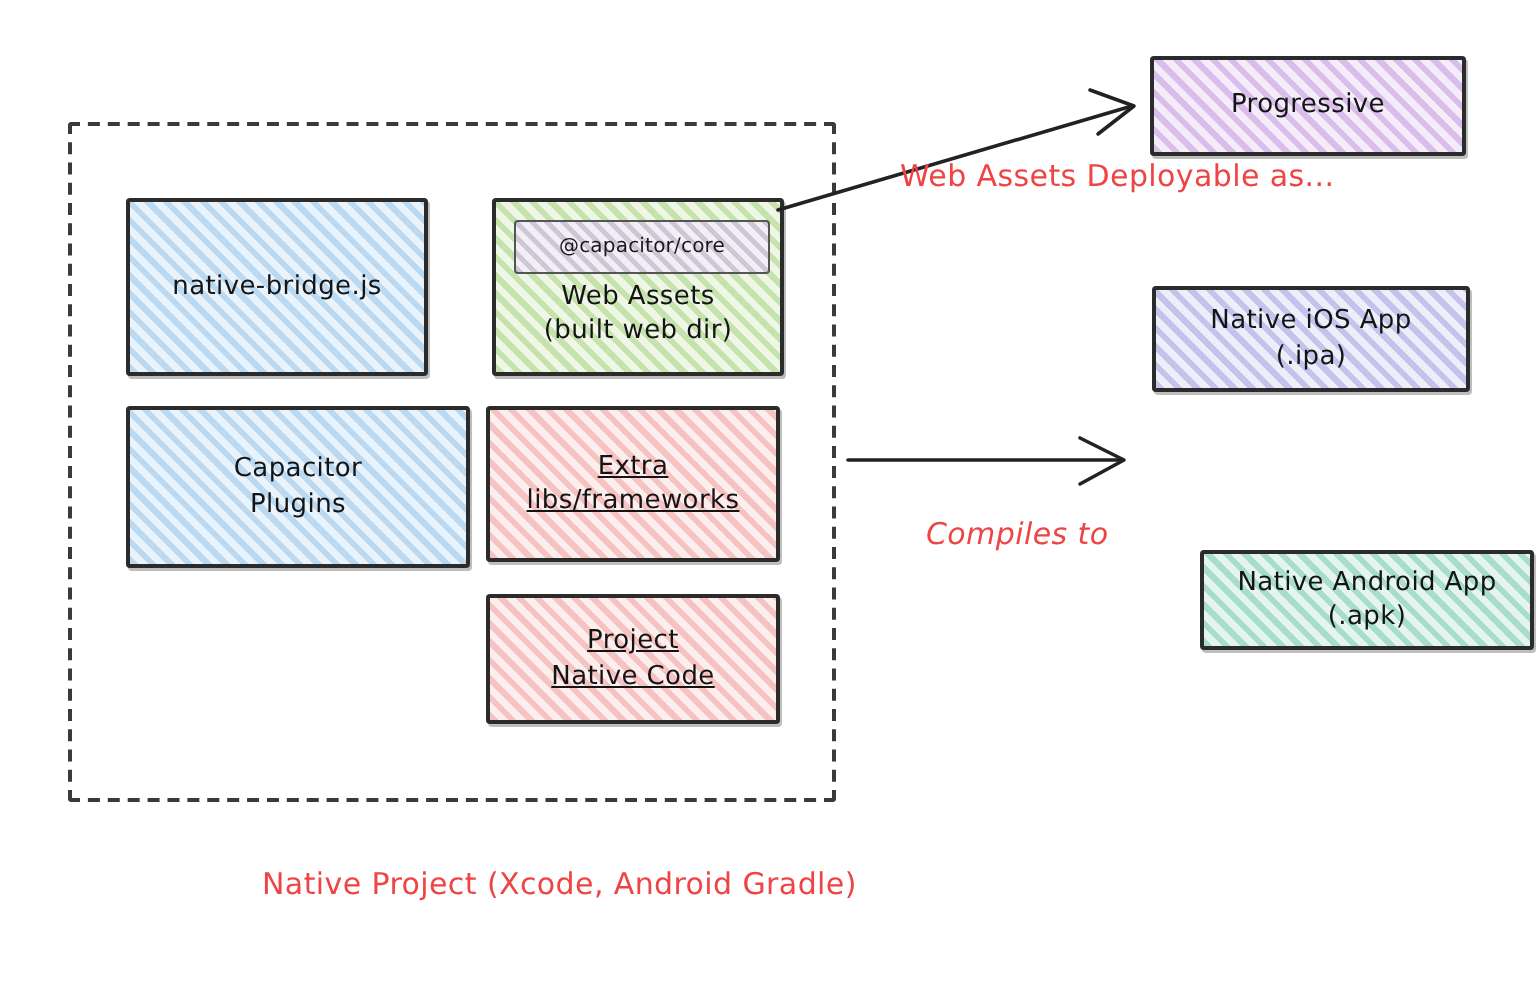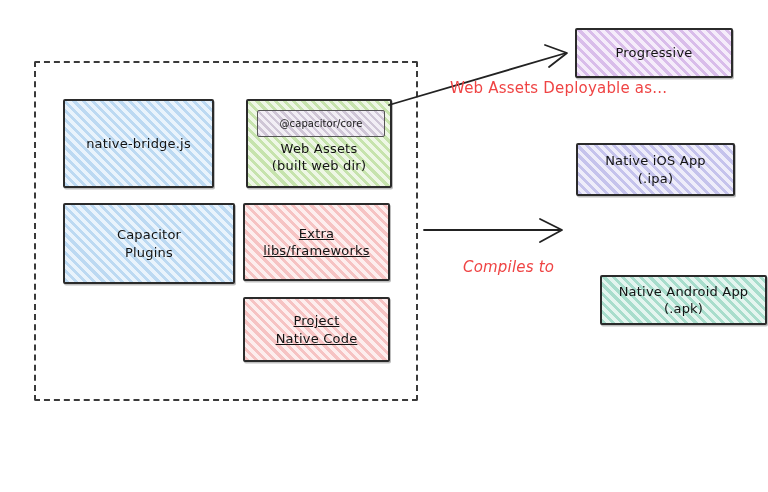--- a/index.html
+++ b/index.html
@@ -206,14 +206,18 @@
   <div class="label" style="left:450px; top:78px;">
     <span class="ln">Web Assets</span>
     <span class="ln">Deployable as...</span>
   </div>
 
   <div class="label center" style="left:463px; top:257px; width:78px;font-style:italic;">
     <span class="ln">Compiles</span>
     <span class="ln">to</span>
   </div>
 
+  <div class="label" style="left:131px; top:432px;">
+    <span class="ln">Native Project</span>
+    <span class="ln">(Xcode, Android Gradle)</span>
+  </div>
 
 </div>
 
 </body></html>

